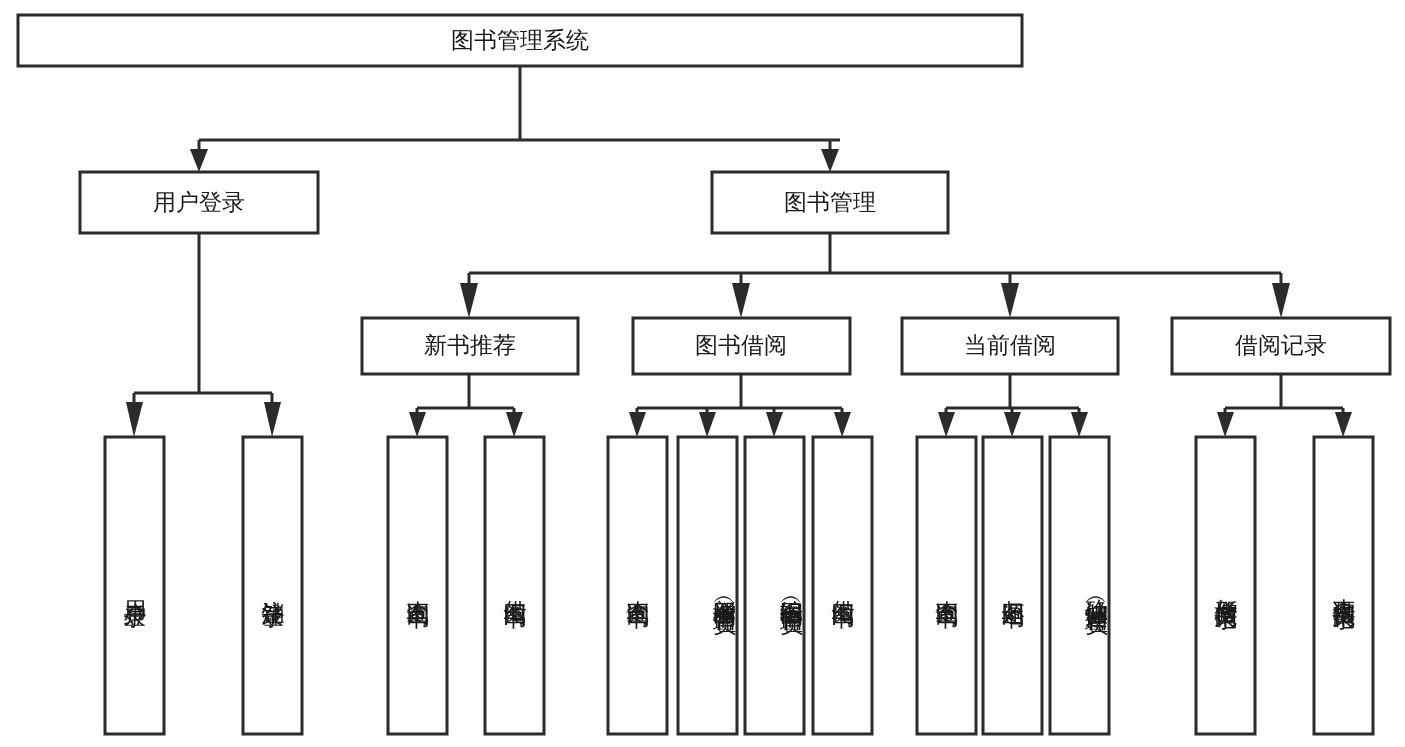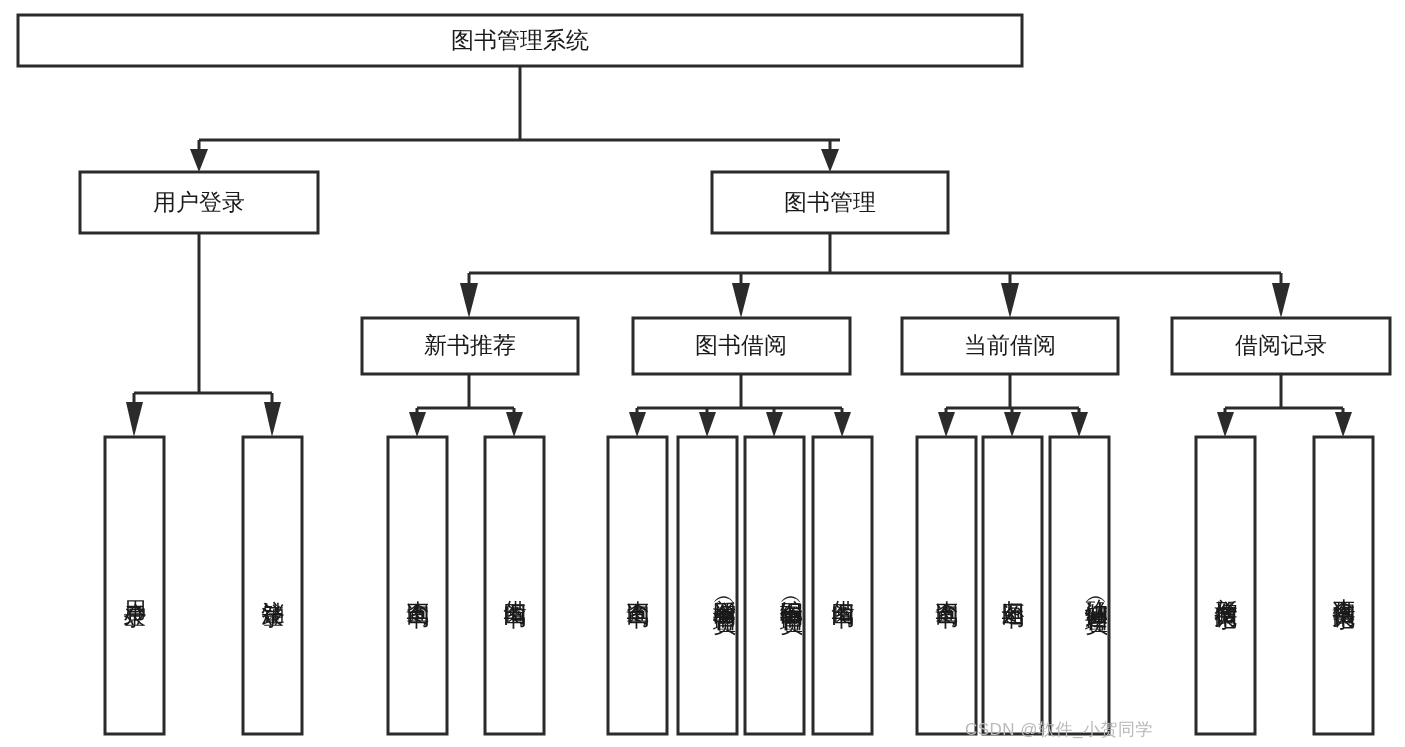--- a/index.html
+++ b/index.html
@@ -210,14 +210,13 @@
   <div class="leaf-label-div" style="left:745px; top:437px; width:59px; height:297px; align-items:flex-start; padding-top:8px; box-sizing:border-box;">编辑图书（管理员）</div>
   <div class="leaf-label-div" style="left:813px; top:437px; width:59px; height:297px;">借阅图书</div>
 
   <div class="leaf-label-div" style="left:917px; top:437px; width:59px; height:297px;">查询图书</div>
   <div class="leaf-label-div" style="left:983px; top:437px; width:59px; height:297px;">归还图书</div>
   <div class="leaf-label-div" style="left:1050px; top:437px; width:59px; height:297px; align-items:flex-start; padding-top:8px; box-sizing:border-box;">确认归还（管理员）</div>
 
   <div class="leaf-label-div" style="left:1196px; top:437px; width:59px; height:297px;">新增借阅记录</div>
   <div class="leaf-label-div" style="left:1314px; top:437px; width:59px; height:297px;">查询借阅记录</div>
 
-  <div class="watermark">CSDN @软件_小贺同学</div>
 </div>
 
 </body></html>

